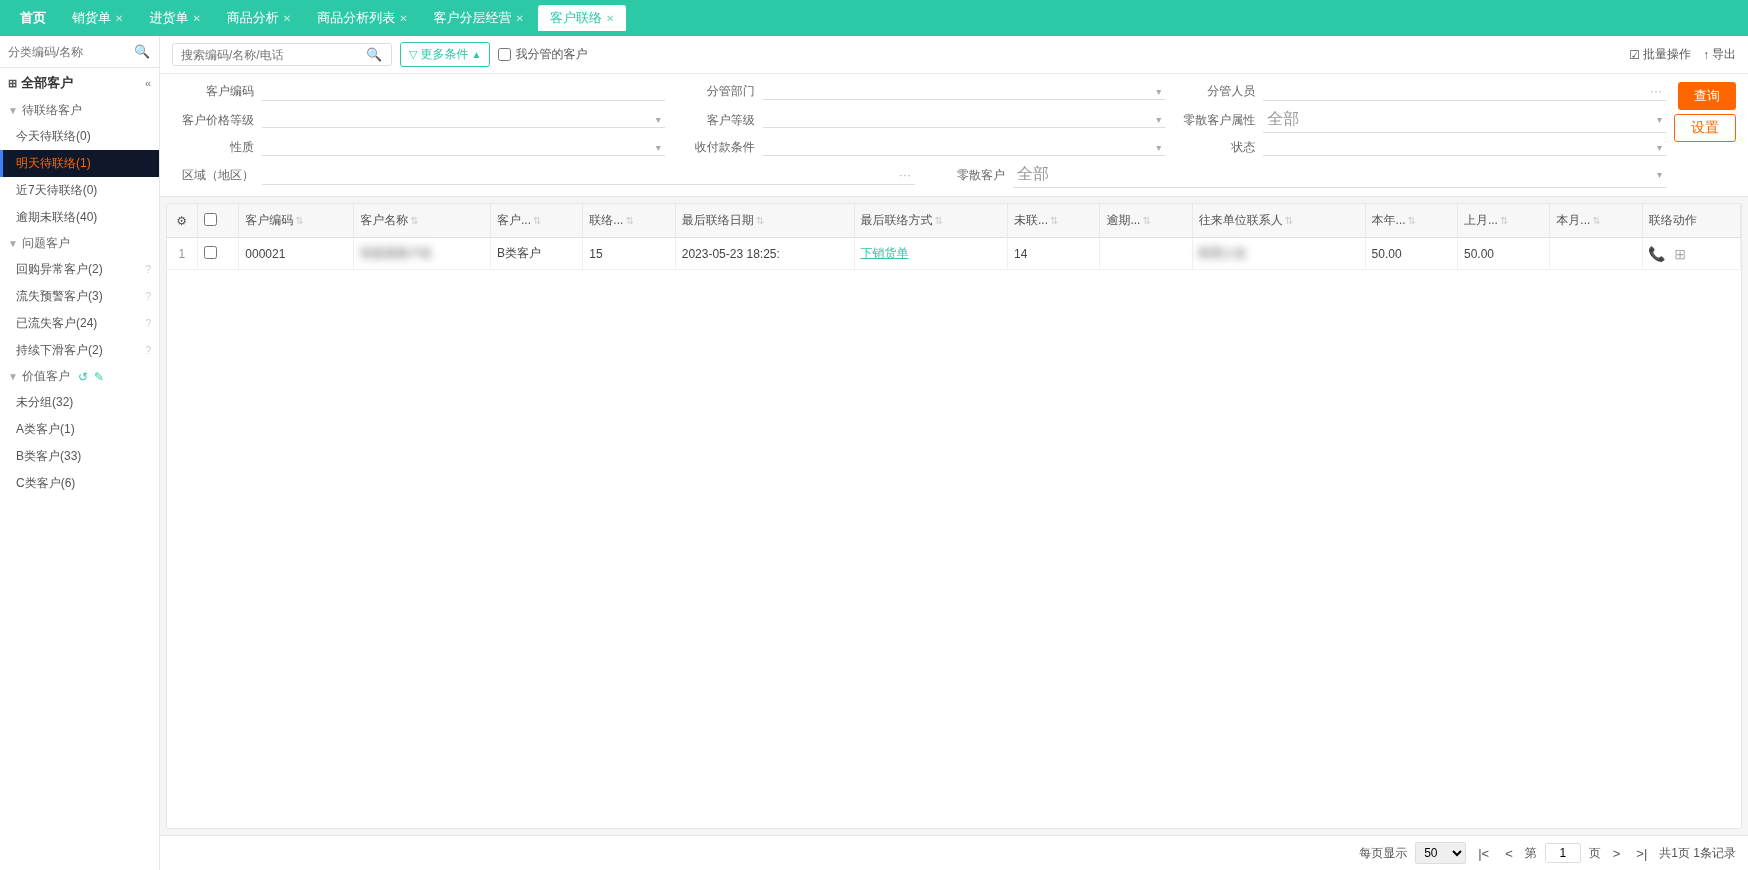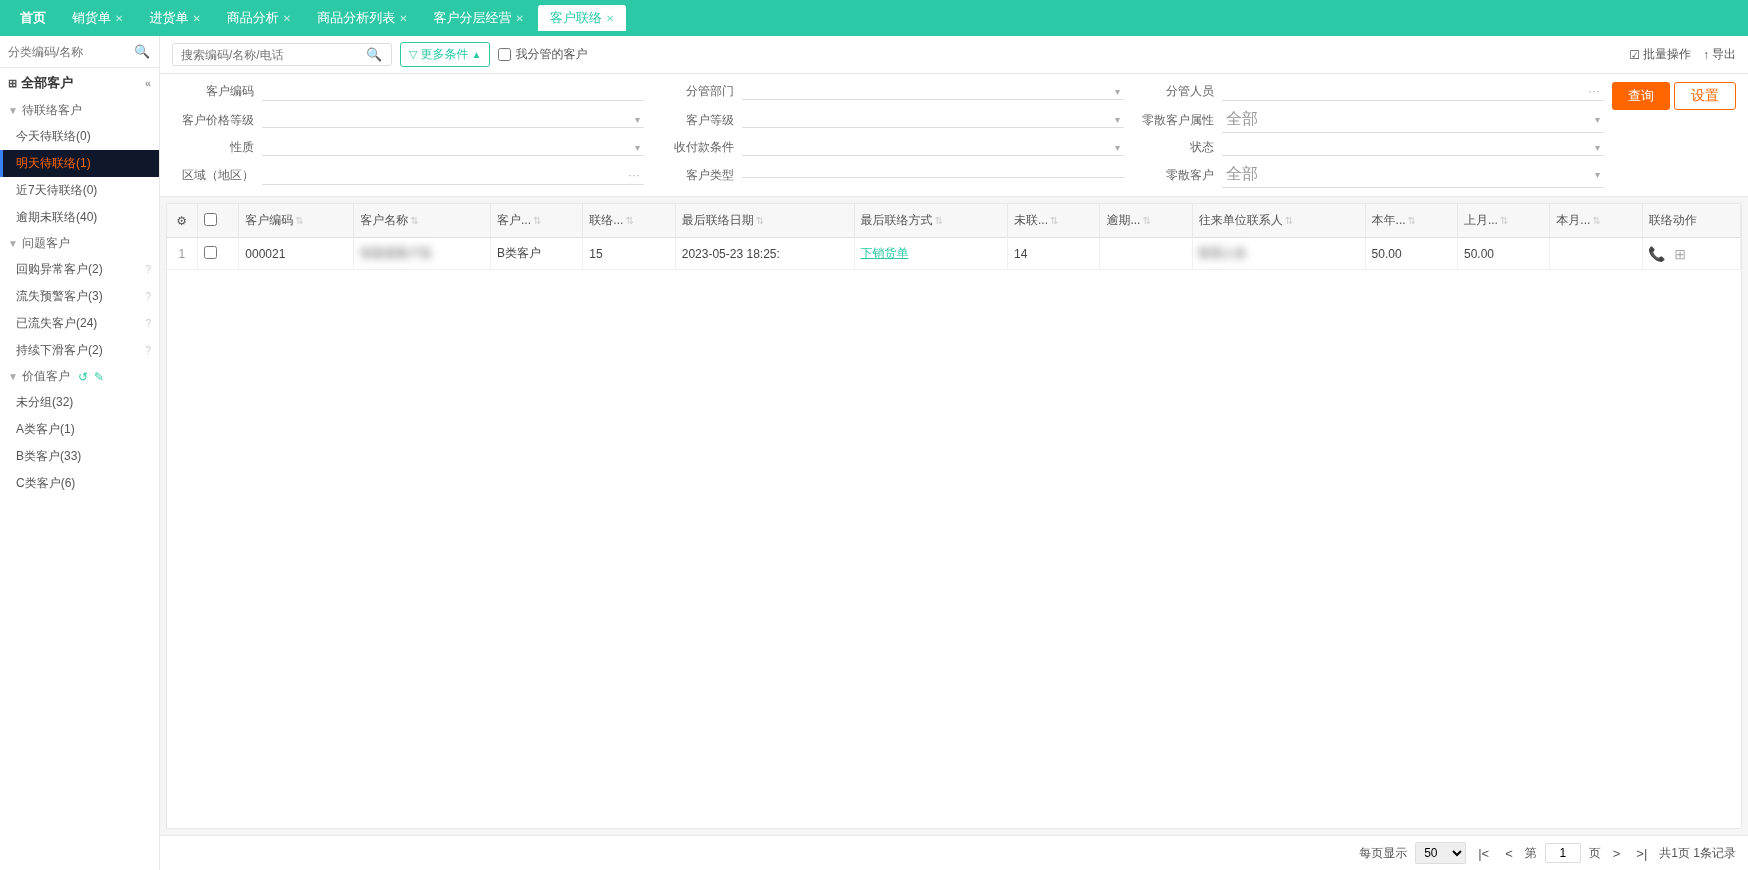--- a/index.html
+++ b/index.html
@@ -225,20 +225,21 @@
       background: #fff;
       color: #ff6600;
       border: 1px solid #ff6600;
       border-radius: 3px;
       padding: 4px 16px;
       font-size: 14px;
       cursor: pointer;
     }
     .action-btns {
       display: flex;
+      flex-direction: column;
       gap: 4px;
       align-items: flex-end;
     }
 
     
     .table-area {
       flex: 1;
       overflow: auto;
       background: #fff;
       margin: 6px;
@@ -523,26 +524,20 @@
               </div>
             </div>
           </div>
 
           <div class="filter-row">
             <div class="filter-field">
               <span class="filter-label">区域（地区）</span>
               <div class="filter-select">
                 <span class="sel-text"></span>
                 <span class="sel-dots">···</span>
-              </div>
-            </div>
-            <div class="filter-field">
-              <span class="filter-label">客户类型</span>
-              <div class="filter-select">
-                <span class="sel-text"></span>
               </div>
             </div>
             <div class="filter-field">
               <span class="filter-label">零散客户</span>
               <div class="filter-select">
                 <span class="sel-text">全部</span>
                 <span class="sel-arrow">▾</span>
               </div>
             </div>
           </div>

